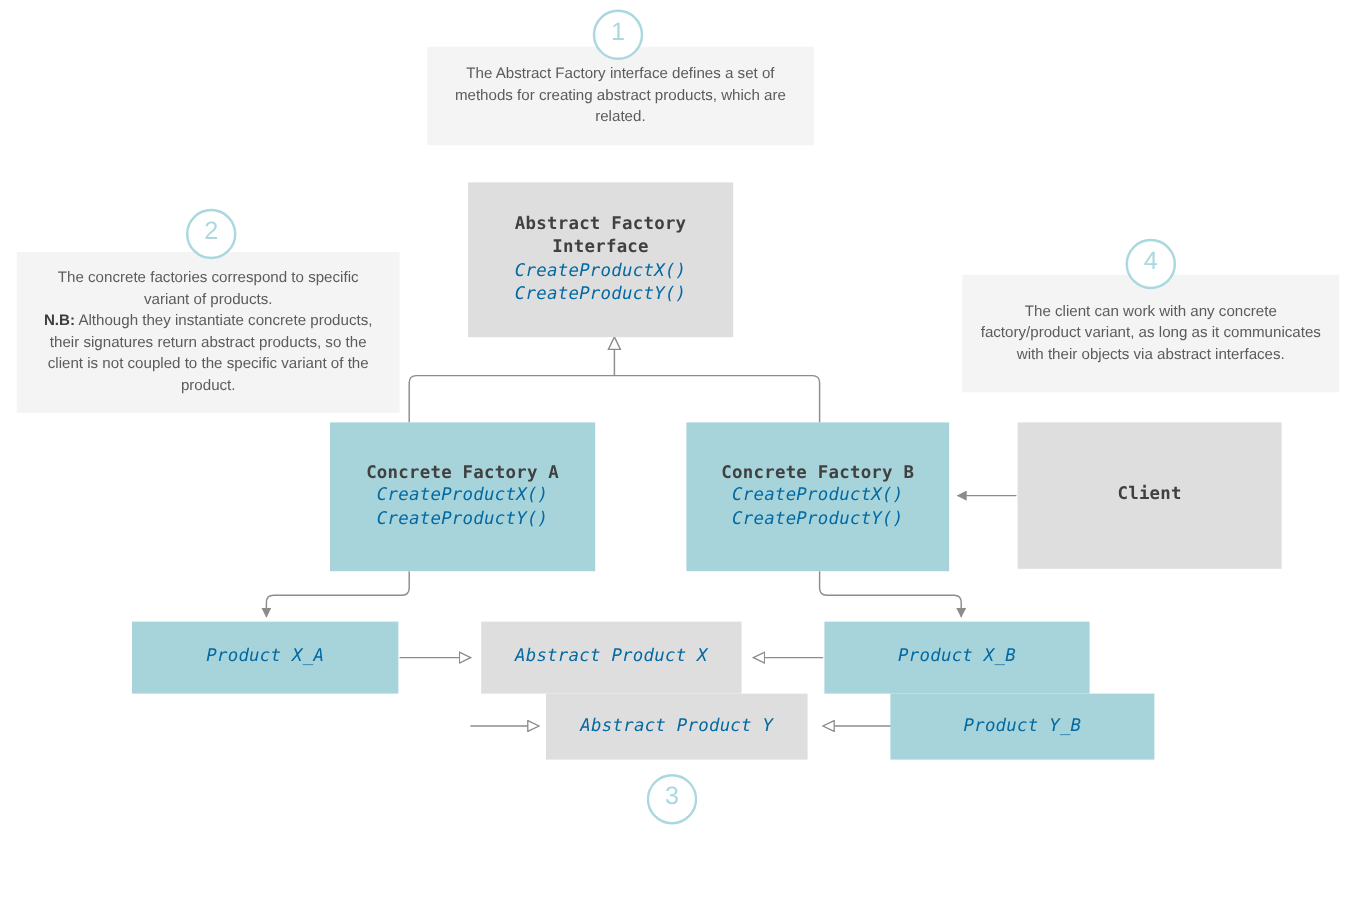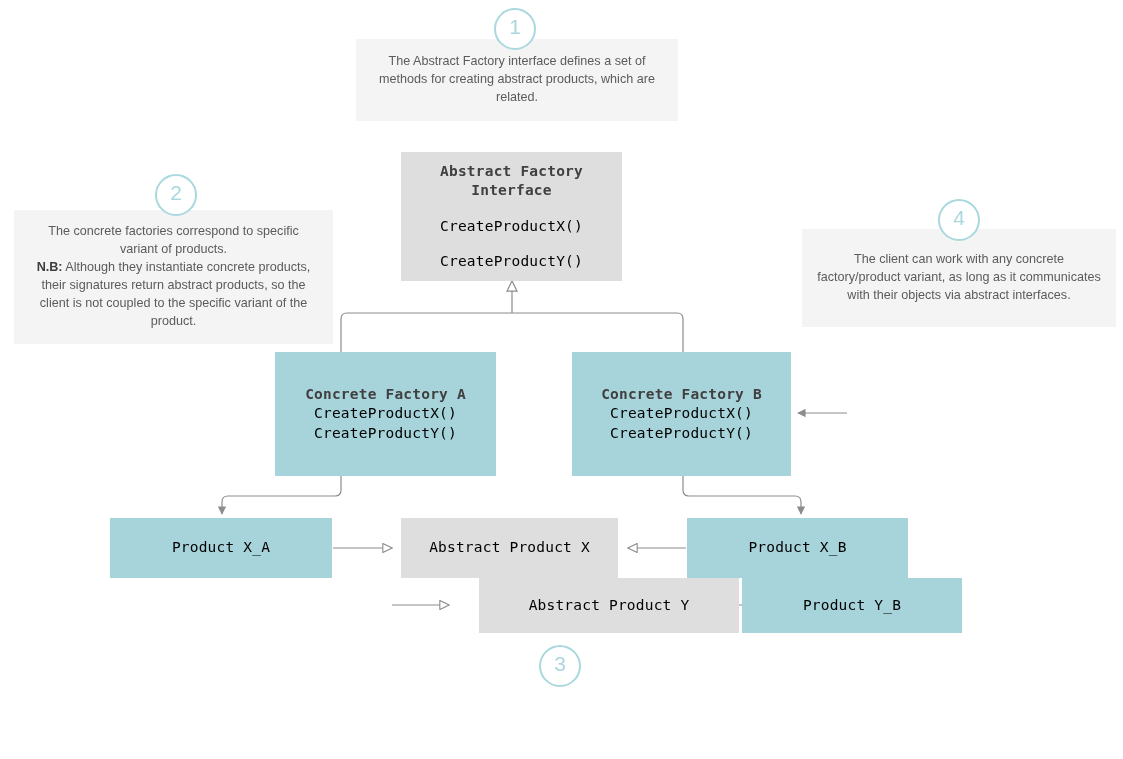--- a/index.html
+++ b/index.html
@@ -45,21 +45,22 @@
   }
   .node.gray  { background: #dedede; }
   .node.teal  { background: #a7d4db; }
   .node .n-title {
     font-weight: bold;
     color: #404040;
     white-space: pre-line;
   }
   .node .n-method {
     font-weight: normal;
-    color: #000000;
+    color: #0369a1;
+    font-style: italic;
   }
 
   
   .callout {
     position: absolute;
     box-sizing: border-box;
     background: #f4f4f4;
     color: #5b5b5b;
     font-family: "Liberation Sans", sans-serif;
     font-size: 12.6px;
@@ -142,54 +143,57 @@
     </span>
   </div>
 
   <div class="badge" style="left:938px; top:199px;">4</div>
   <div class="callout" style="left:802px; top:229px; width:314px; height:98px;">
     <span>The client can work with any concrete factory/product variant, as long as it communicates with their objects via abstract interfaces.</span>
   </div>
 
   <div class="badge" style="left:539px; top:645px;">3</div>
 
-  <div class="node gray" style="left:401px; top:152px; width:221px; height:129px;gap:16px;">
+  <div class="node gray" style="left:390px; top:152px; width:221px; height:129px;">
     <div class="n-title">Abstract Factory
 Interface</div>
     <div class="n-method">CreateProductX()</div>
     <div class="n-method">CreateProductY()</div>
   </div>
 
   <div class="node teal" style="left:231px; top:352px; width:221px; height:124px;margin-left:44px;">
     <div class="n-title">Concrete Factory A</div>
     <div class="n-method">CreateProductX()</div>
     <div class="n-method">CreateProductY()</div>
   </div>
 
   <div class="node teal" style="left:572px; top:352px; width:219px; height:124px;">
     <div class="n-title">Concrete Factory B</div>
     <div class="n-method">CreateProductX()</div>
     <div class="n-method">CreateProductY()</div>
   </div>
 
+  <div class="node gray" style="left:848px; top:352px; width:220px; height:122px;">
+    <div class="n-title">Client</div>
+  </div>
 
   <div class="node teal" style="left:110px; top:518px; width:222px; height:60px;">
     <div class="n-method">Product X_A</div>
   </div>
 
   <div class="node gray" style="left:401px; top:518px; width:217px; height:60px;">
     <div class="n-method">Abstract Product X</div>
   </div>
 
   <div class="node teal" style="left:687px; top:518px; width:221px; height:60px;">
     <div class="n-method">Product X_B</div>
   </div>
 
 
-  <div class="node gray" style="left:479px; top:578px; width:260px; height:55px;">
+  <div class="node gray" style="left:455px; top:578px; width:218px; height:55px;">
     <div class="n-method">Abstract Product Y</div>
   </div>
 
   <div class="node teal" style="left:742px; top:578px; width:220px; height:55px;">
     <div class="n-method">Product Y_B</div>
   </div>
 
 </div>
 
 </body></html>

